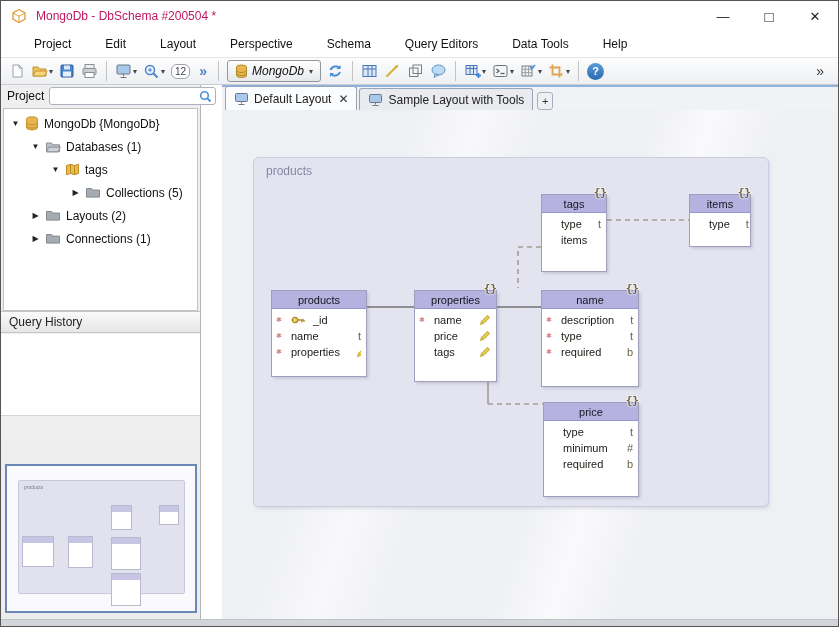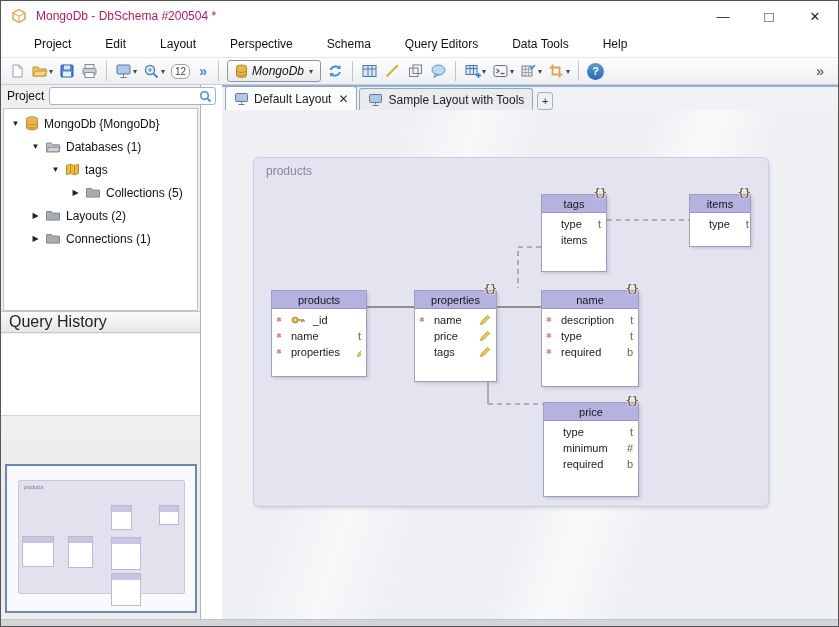--- a/index.html
+++ b/index.html
@@ -37,21 +37,21 @@
   
   .sidebar{position:absolute;left:0;top:0;width:200px;bottom:0;background:#efefef;border-right:1px solid #b5b5b5;}
   .project-row{height:22px;display:flex;align-items:center;padding:0 3px 0 6px;gap:5px;}
   .project-label{font-size:12px;color:#111;}
   .search-box{flex:1;height:18px;border:1px solid #a9b2bd;border-radius:3px;background:#fff;display:flex;align-items:center;padding:0 3px;}
   .search-input{flex:1;border:none;outline:none;font-size:11px;min-width:0;background:transparent;}
   .tree-panel{position:absolute;left:2px;right:2px;top:23px;height:203px;background:#fff;border:1px solid #c2c2c2;overflow:hidden;padding-top:3px;}
   .trow{height:23px;display:flex;align-items:center;gap:5px;font-size:12px;color:#111;}
   .tw{width:9px;font-size:8px;color:#222;text-align:center;flex:none;}
   .lvl0{padding-left:7px;}.lvl1{padding-left:27px;}.lvl2{padding-left:47px;}.lvl3{padding-left:67px;}
-  .sec-header{position:absolute;left:0;right:0;height:22px;background:linear-gradient(#fafafa,#e6e6e6);border-top:1px solid #c6c6c6;border-bottom:1px solid #c6c6c6;display:flex;align-items:center;padding-left:8px;font-size:16px;color:#222;}
+  .sec-header{position:absolute;left:0;right:0;height:22px;background:linear-gradient(#fafafa,#e6e6e6);border-top:1px solid #c6c6c6;border-bottom:1px solid #c6c6c6;display:flex;align-items:center;padding-left:8px;font-size:12px;color:#222;}
   .qh-header{top:226px;}
   .qh-panel{position:absolute;left:0;right:0;top:249px;height:82px;background:#fff;border-bottom:1px solid #d5d5d5;}
   .persp-header{top:331px;}
   .persp-panel{position:absolute;left:0;right:0;top:354px;bottom:0;background:#ededed;}
   .minimap{position:absolute;left:4px;top:25px;width:192px;height:149px;border:2px solid #6b87b8;background:#fafafc;}
   .mini-container{position:absolute;left:11px;top:14px;width:167px;height:114px;background:#e2e2ef;border:1px solid #c9c9dd;border-radius:2px;}
   .mini-label{position:absolute;left:5px;top:3px;font-size:5px;color:#77778e;}
   .mini-tbl{position:absolute;background:#fff;border:1px solid #b9b9cf;}
   .mini-tbl::before{content:"";display:block;height:6px;background:#c7c5e3;}
   .mm-tags{left:92px;top:24px;width:21px;height:25px;}

